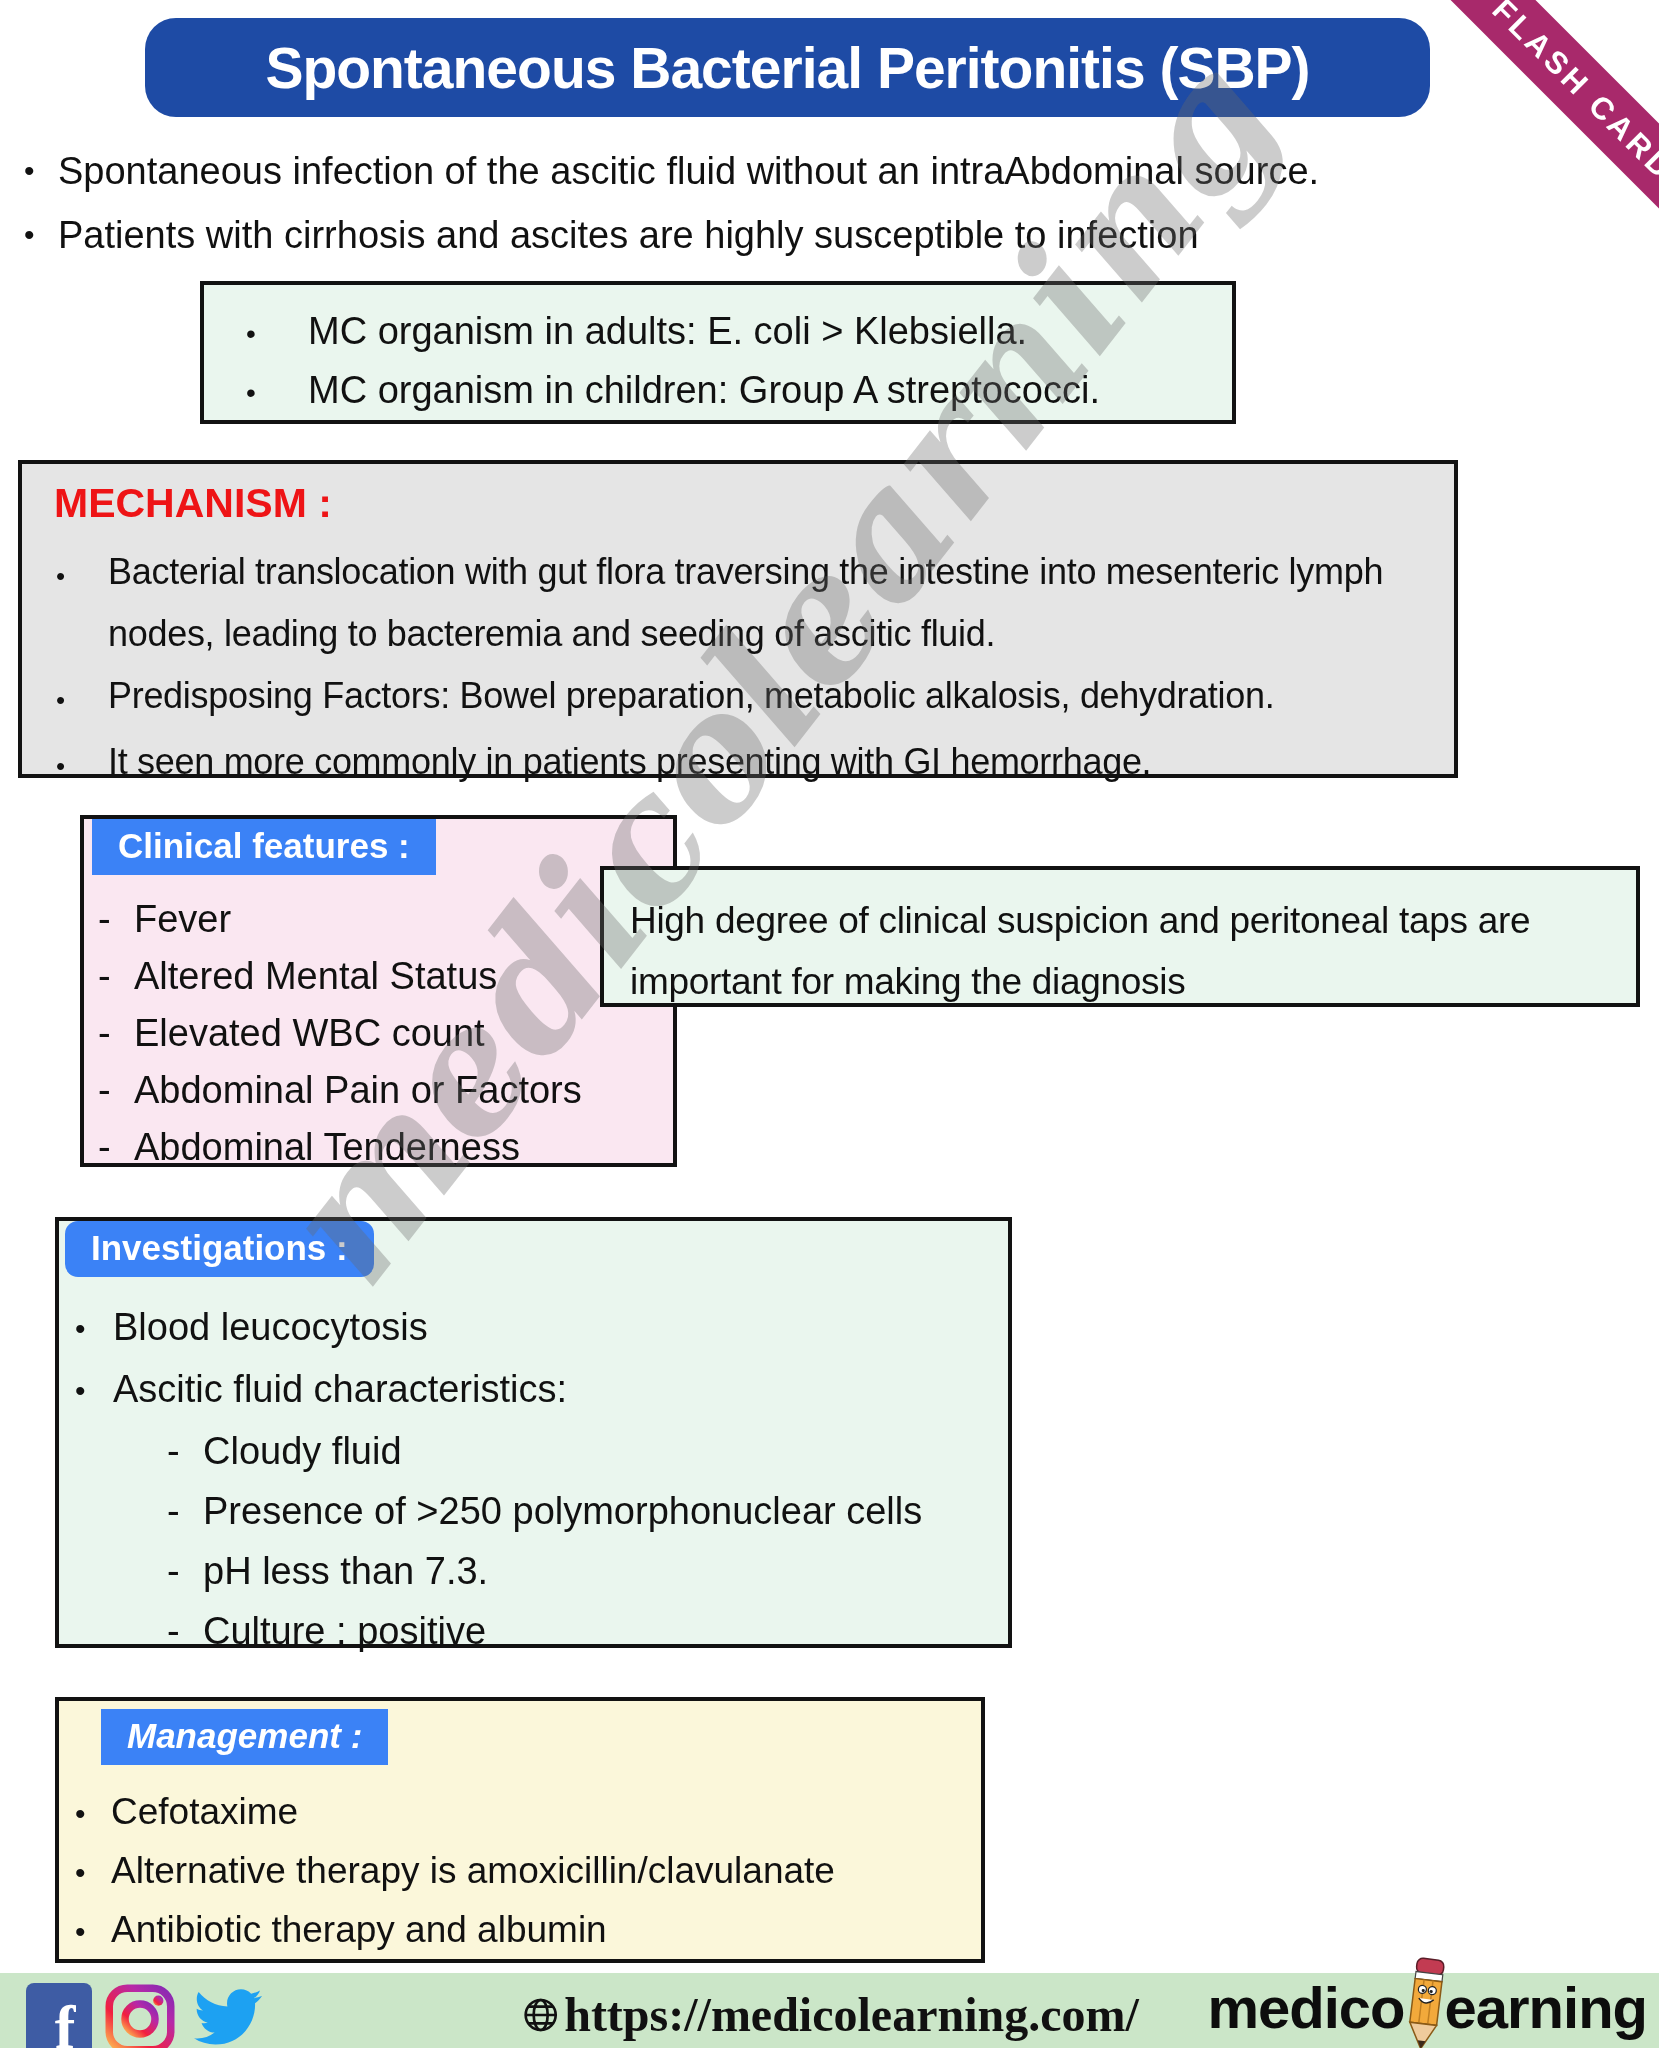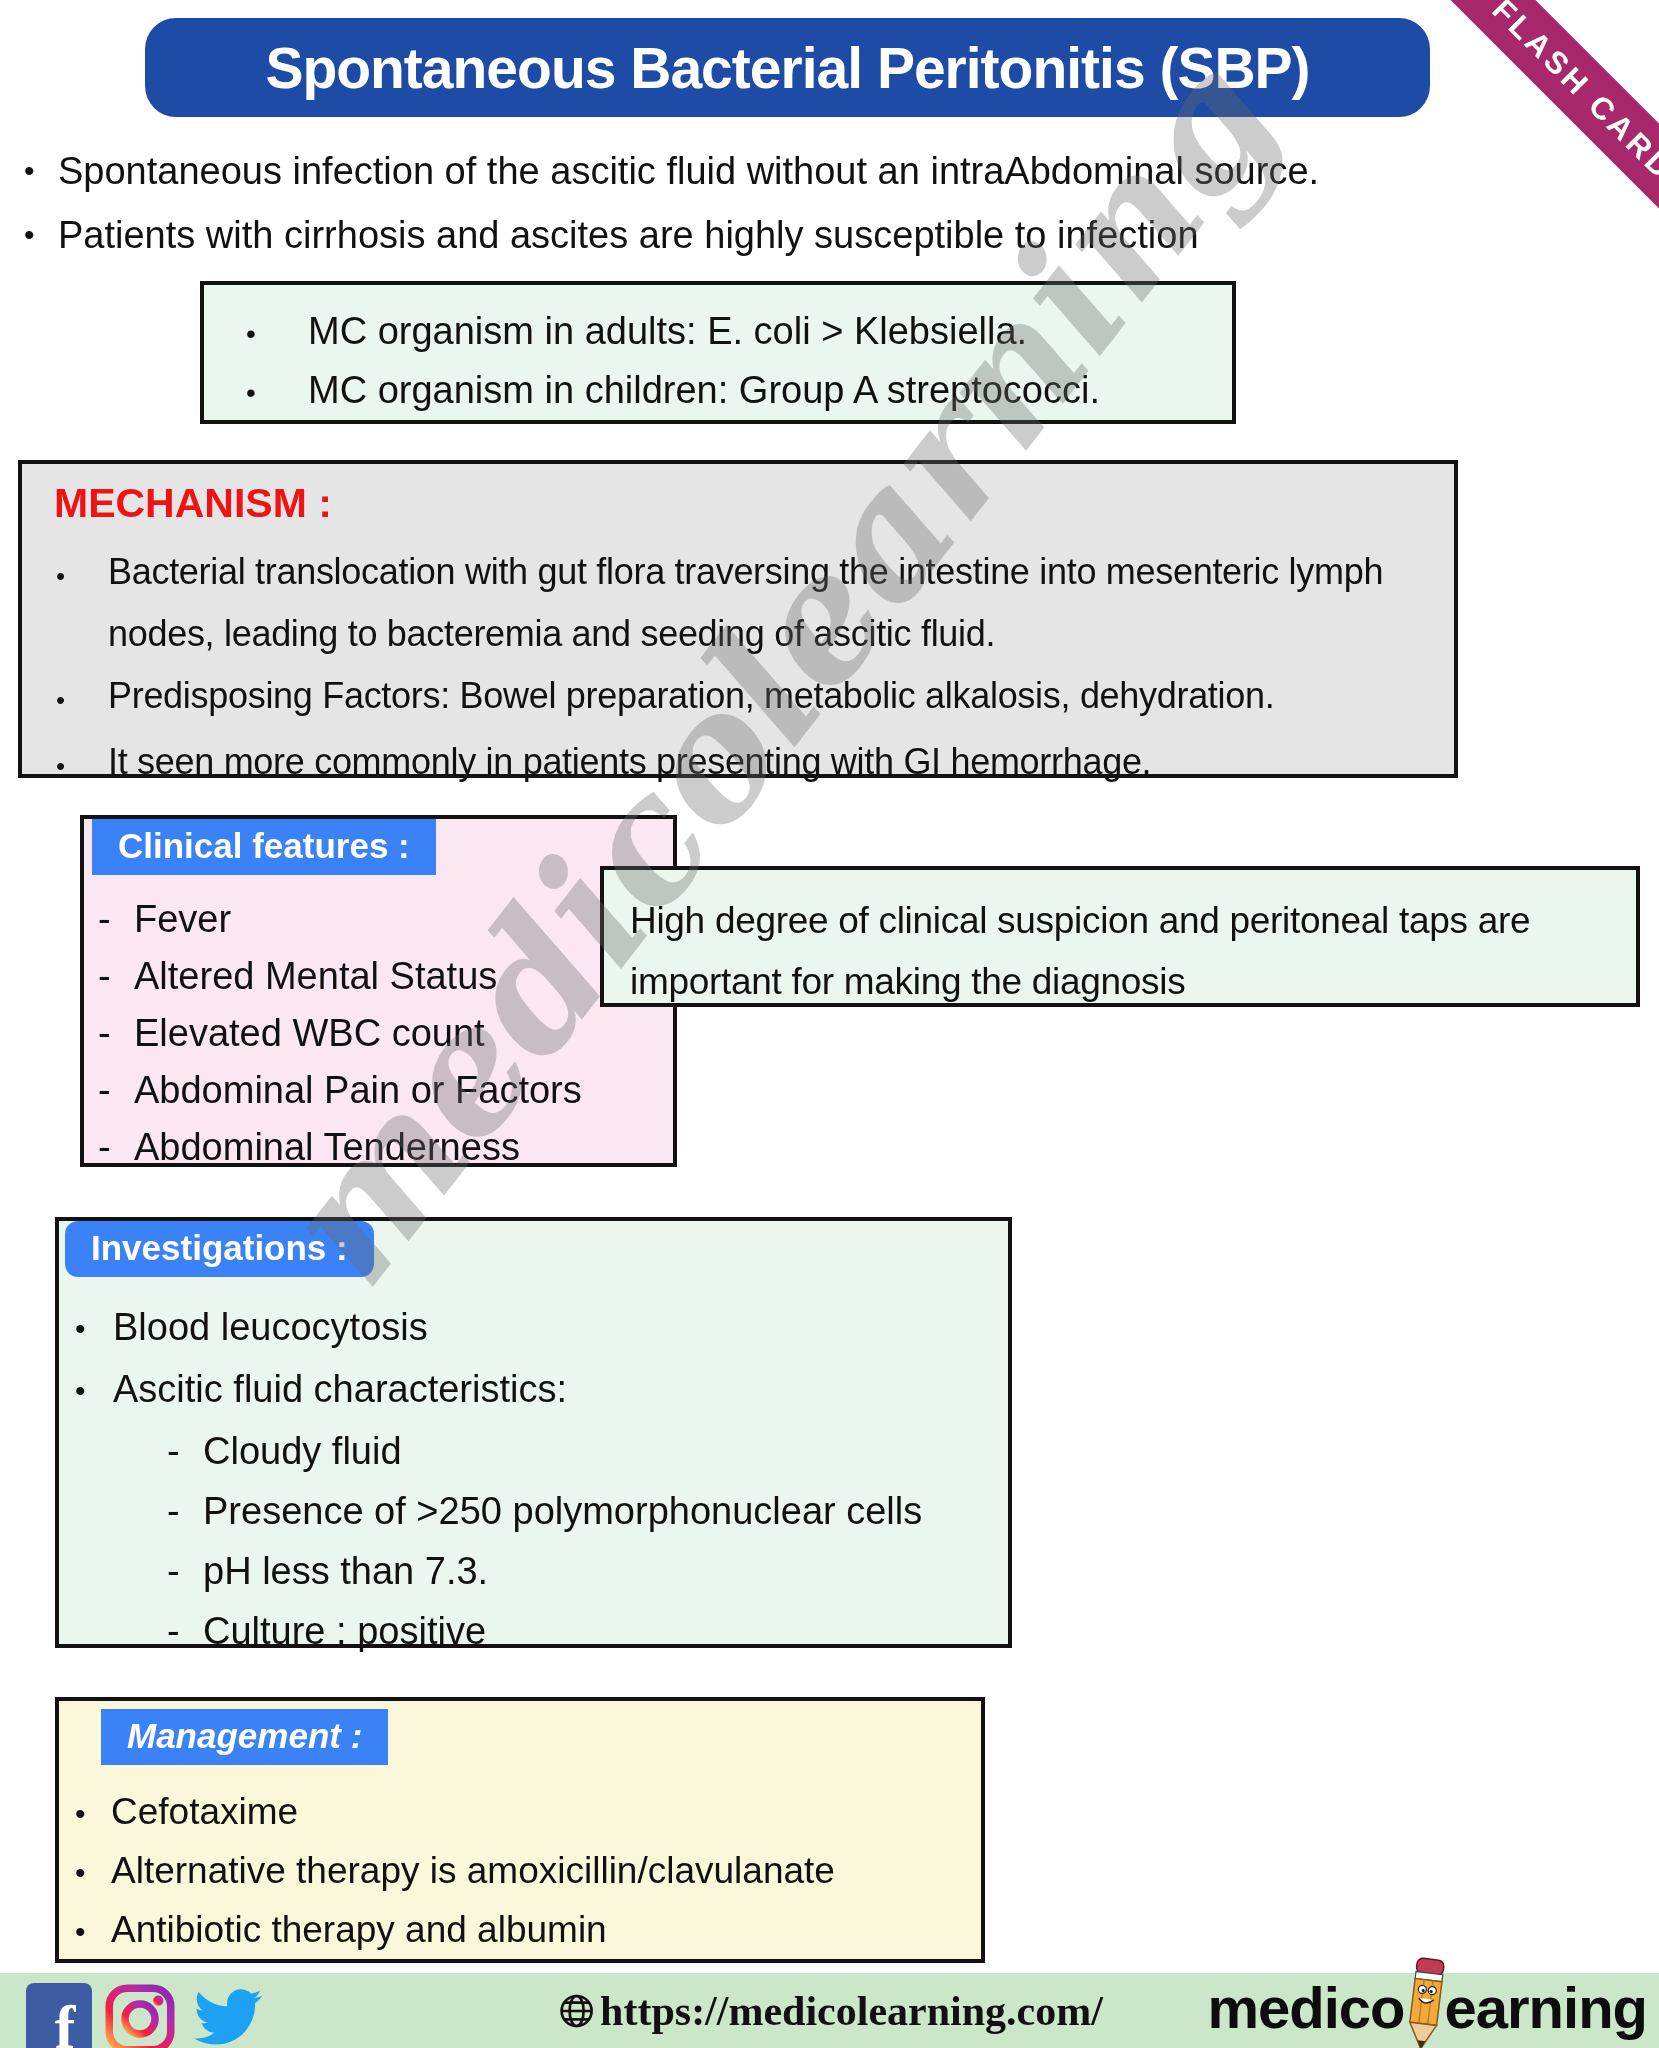--- a/index.html
+++ b/index.html
@@ -74,21 +74,21 @@
     transform:rotate(-52deg);font-family:"DejaVu Serif",serif;font-style:italic;font-weight:bold;
     font-size:170px;line-height:170px;color:rgba(105,105,105,0.34);text-align:center;white-space:nowrap;
   }
   
   .footer{position:absolute;left:0;top:1973px;width:1659px;height:75px;background:#CBE6C8;z-index:10;}
   .social{position:absolute;left:26px;top:10px;display:flex;gap:12px;align-items:flex-start;}
   .fb{width:66px;height:72px;background:#3E5CA4;border-radius:8px;display:flex;align-items:flex-end;justify-content:center;}
   .fb span{color:#fff;font-weight:bold;font-size:62px;line-height:56px;font-family:"Liberation Serif",serif;margin-right:-12px;}
   .site-url{
     position:absolute;left:50%;transform:translateX(-50%);top:14px;
-    font-family:"Liberation Serif",serif;font-weight:bold;font-size:42px;color:#111;
+    font-family:"Liberation Serif",serif;font-weight:bold;font-size:48px;color:#111;
     display:flex;align-items:center;gap:4px;white-space:nowrap;
   }
   .logo{position:absolute;right:12px;top:-16px;display:flex;align-items:center;}
   .logo .word{font-weight:bold;font-size:58px;letter-spacing:-1px;color:#0d0d0d;}
   .logo svg{margin:0 -4px 0 -2px;}
 </style>
 </head>
 <body>
 
 <div class="page">

